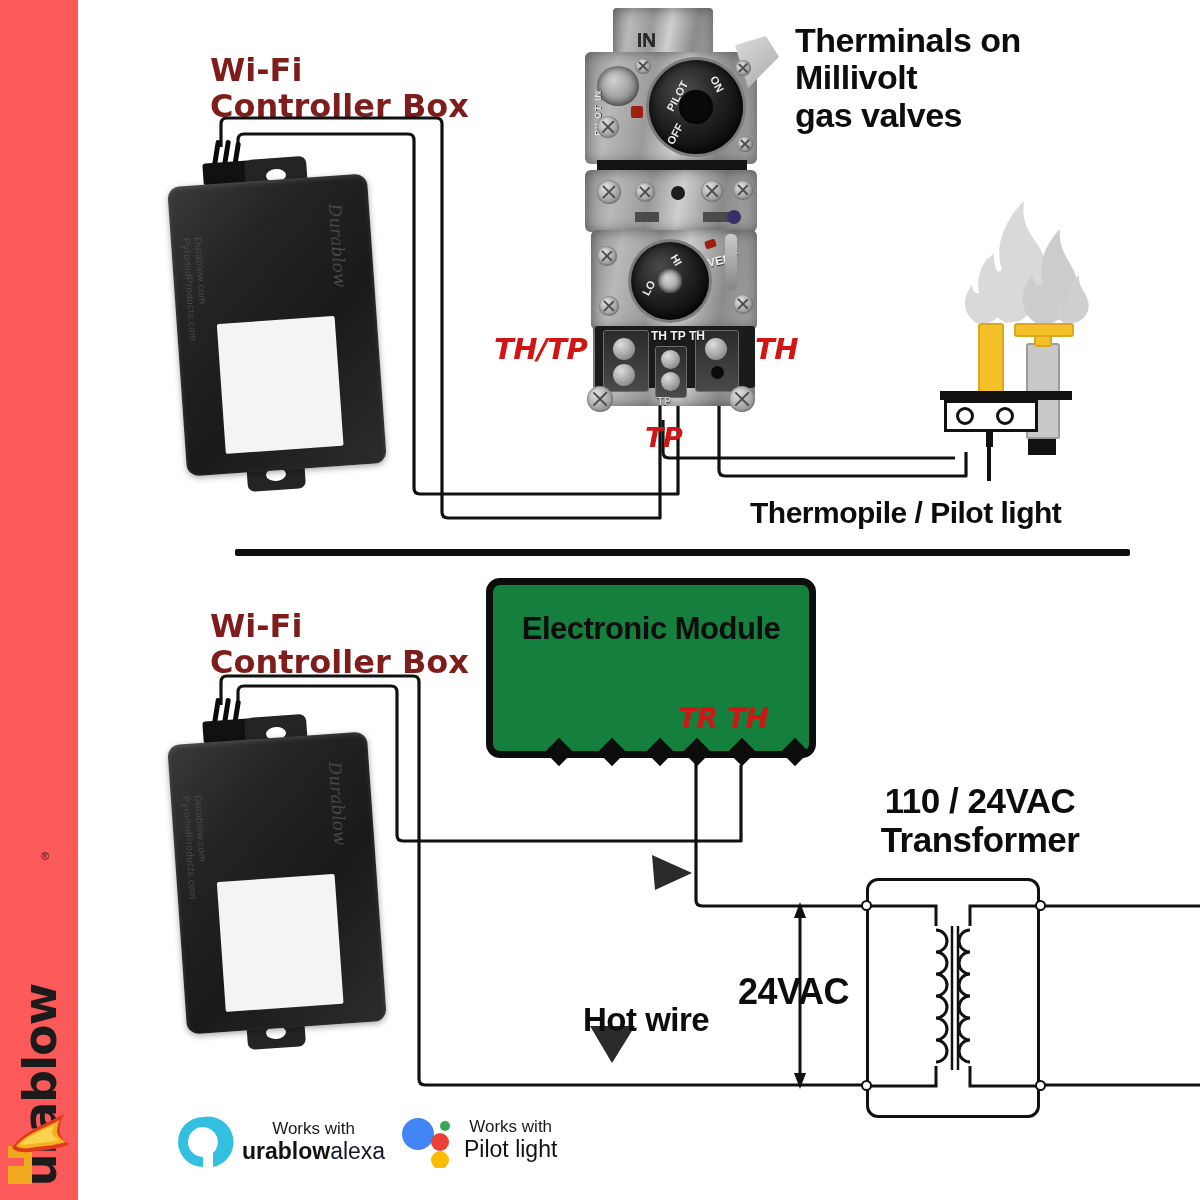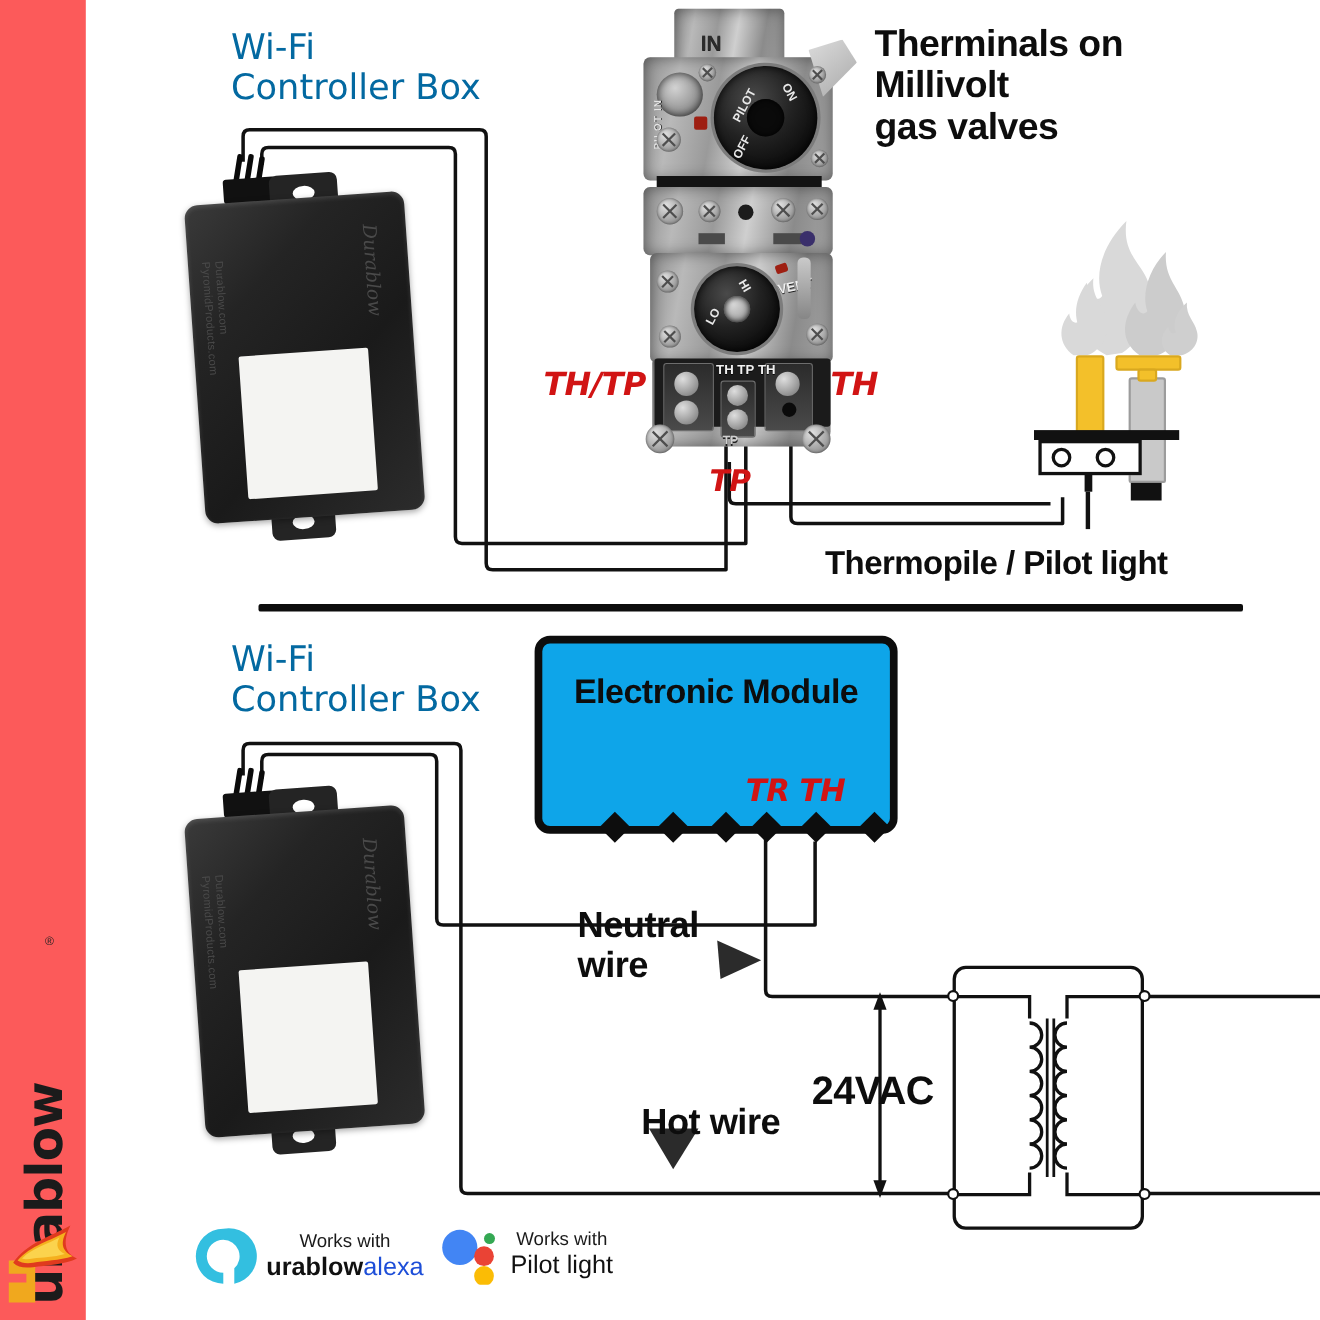--- a/index.html
+++ b/index.html
@@ -51,24 +51,25 @@
   .brand-flame {
     position: absolute;
     left: 2px; bottom: 8px;
     width: 74px; height: 86px;
   }
 
   
   .hdg {
     position: absolute;
     font-family: "DejaVu Sans", sans-serif;
-    font-weight: normal;
-    color: #0369a1;
+    font-weight: bold;
+    color: #7f1d1d;
     line-height: 1.12;
     white-space: pre-line;
+    margin-top: 27px;
   }
   .hdg-cond {
     position: absolute;
     font-family: "Liberation Sans Narrow","Liberation Sans", sans-serif;
     font-weight: bold;
     color: #0d0d0d;
     line-height: 1.1;
     white-space: pre-line;
     letter-spacing: -0.5px;
   }
@@ -164,21 +165,21 @@
   .spec-title { font-size: 10.5px; letter-spacing: .2px; }
 
   
   .wires { position: absolute; left: 0; top: 0; width: 1200px; height: 1200px; pointer-events: none; }
 
   
   .emod {
     position: absolute;
     border: 7px solid #0d0d0d;
     border-radius: 14px;
-    background: #0ea5e9;
+    background: #15803d;
   }
   .emod-title {
     position: absolute;
     width: 100%;
     text-align: center;
     font-family: "Liberation Sans Narrow","Liberation Sans", sans-serif;
     font-weight: bold;
     color: #0d0d0d;
     letter-spacing: -0.5px;
   }
@@ -324,21 +325,21 @@
     transform-origin: 0 0;
     white-space: nowrap;
     text-shadow: 0 1px 0 rgba(0,0,0,.7);
   }
 
   
   .logo-row { position: absolute; display: flex; align-items: center; }
   .wk-txt { display: flex; flex-direction: column; line-height: 1.08; text-align: center; }
   .wk-top { font-size: 17px; color: #1a1a1a; }
   .wk-bot { font-size: 23px; color: #111; }
-  .wk-bot .thin { color: #1d4ed8; }
+  .wk-bot .thin { color: #0f172a; }
 </style>
 </head>
 <body>
 
 <div id="root">
 
   <div class="brand-rail">
     <div class="brand-rail-inner">
       <div class="brand-reg">®</div>
       <div class="brand-wordmark">urablow</div>
@@ -553,24 +554,24 @@
   </div>
   <div class="red-term" style="left:678px; top:702px; font-size:28px;">TR TH</div>
 
   <div class="emod-term" style="left:549px; top:742px;"></div>
   <div class="emod-term" style="left:602px; top:742px;"></div>
   <div class="emod-term" style="left:650px; top:742px;"></div>
   <div class="emod-term" style="left:687px; top:742px;"></div>
   <div class="emod-term" style="left:732px; top:742px;"></div>
   <div class="emod-term" style="left:785px; top:742px;"></div>
 
-  <div class="hdg-cond" style="left:525px; top:823px; font-size:33px;">Neutral
-wire</div>
   <div class="hdg-cond" style="left:540px; top:1002px; font-size:33px;margin-left:43px;">Hot wire</div>
 
+  <div class="hdg-cond" style="left:855px; top:782px; font-size:35px; text-align:center; width:250px;">110 / 24VAC
+Transformer</div>
 
   <div class="xfmr-body" style="left:866px; top:878px; width:174px; height:240px;">
     <svg viewBox="0 0 174 240" style="position:absolute; left:-3px; top:-3px; width:174px; height:240px;">
 
       <path d="M2 28 L70 28 L70 48" fill="none" stroke="#111" stroke-width="3"></path>
       <path d="M2 208 L70 208 L70 188" fill="none" stroke="#111" stroke-width="3"></path>
 
       <path d="M70 52 a11 11 0 1 1 0 22 a11 11 0 1 1 0 22 a11 11 0 1 1 0 22 a11 11 0 1 1 0 22 a11 11 0 1 1 0 22 a11 11 0 1 1 0 22" fill="none" stroke="#111" stroke-width="3"></path>
 
       <line x1="86" y1="48" x2="86" y2="192" stroke="#111" stroke-width="2.5"></line>

